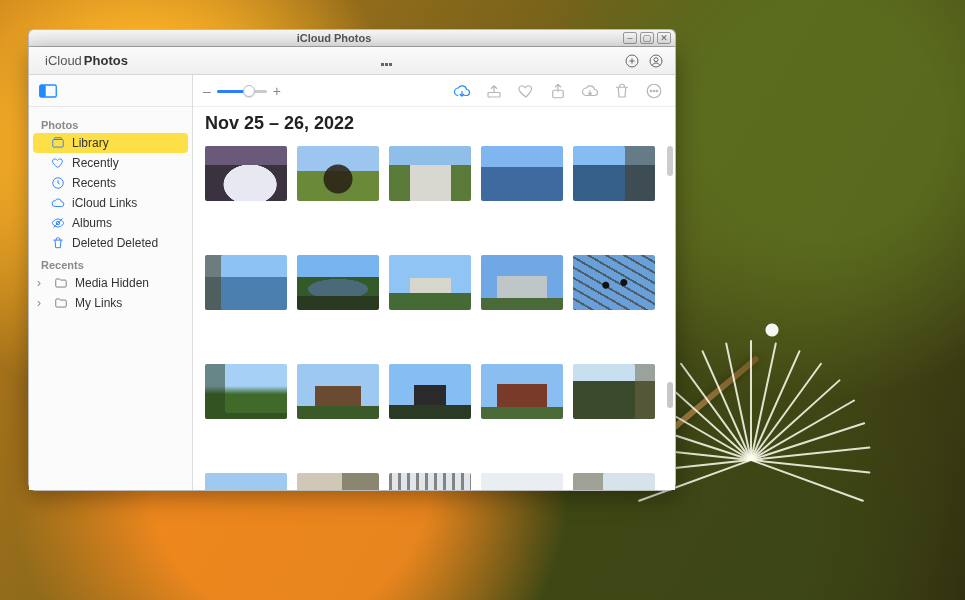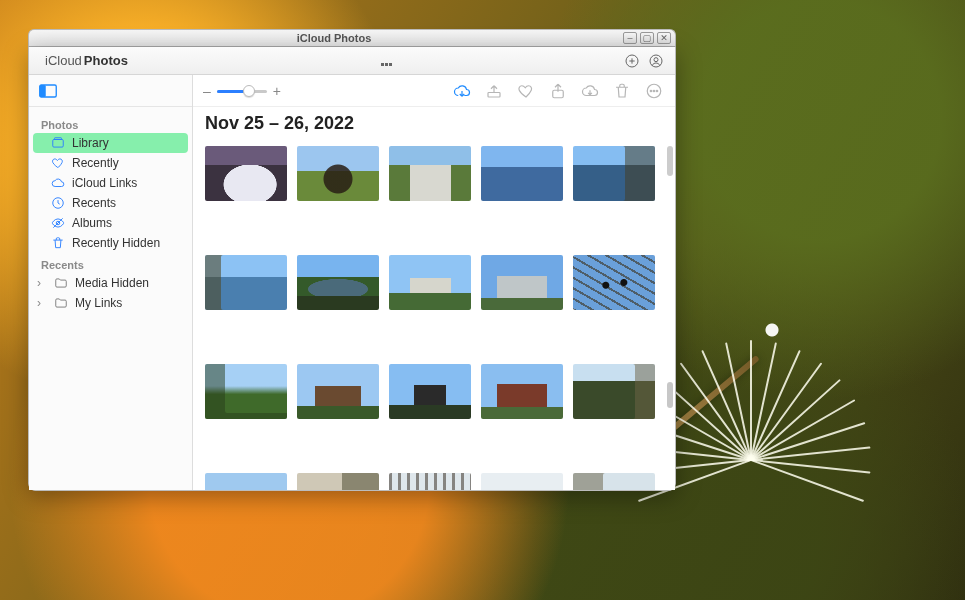--- a/index.html
+++ b/index.html
@@ -77,21 +77,21 @@
     display:flex; flex-direction:column; font-size:12px; color:#333;
   }
   .side-top { height:32px; border-bottom:1px solid #e5e5e5; display:flex; align-items:center; padding:0 10px; }
   .side-top svg { width:18px; height:14px; }
   .side-scroll { overflow:auto; padding: 6px 0; }
   .side-head { font-size:11px; font-weight:600; color:#8a8a8a; padding: 6px 12px 2px; }
   .side-item {
     display:flex; align-items:center; gap:7px; height:20px; padding: 0 12px 0 18px;
     color:#333; border-radius:4px; margin: 0 4px;
   }
-  .side-item.selected { background:#86efac; }
+  .side-item.selected { background:#fde047; }
   .side-item .ic { width:14px; height:14px; color:#2b7fff; display:flex; align-items:center; justify-content:center;}
   .side-item .ic.gray { color:#7a7a7a; }
   .side-item .ic svg { width:14px; height:14px; stroke:currentColor; fill:none; stroke-width:1.6; }
   .side-item .chev { width:8px; color:#8a8a8a; margin-left:-10px; margin-right:2px;}
   .side-item.sub { padding-left:14px; }
 
   
   .content { flex:1; display:flex; flex-direction:column; min-width:0; background:#fff; }
   .toolbar {
     height:32px; border-bottom:1px solid #eee; display:flex; align-items:center;
@@ -310,51 +310,51 @@
           <span class="ic">
               <svg viewBox="0 0 24 24">
                 <path d="M12 20s-7-4.5-9-9c-1.2-2.7.4-6 3.5-6 2 0 3.5 1.3 4.5 2.7C12 6.3 13.5 5 15.5 5 18.6 5 20.2 8.3 19 11c-2 4.5-7 9-7 9z"></path>
               </svg>
             </span>
           <span>Recently</span>
         </div>
         <div class="side-item">
           <span class="ic">
               <svg viewBox="0 0 24 24">
-                <path d="M7 18a5 5 0 010-10 6 6 0 0111 2 4 4 0 010 8H7z"></path>
-              </svg>
-            </span>
-          <span>iCloud Links</span>
-        </div>
-        <div class="side-item">
-          <span class="ic">
-              <svg viewBox="0 0 24 24">
                 <circle cx="12" cy="12" r="9"></circle>
                 <path d="M12 7v5l3 2"></path>
               </svg>
             </span>
           <span>Recents</span>
+        </div>
+        <div class="side-item">
+          <span class="ic">
+              <svg viewBox="0 0 24 24">
+                <path d="M7 18a5 5 0 010-10 6 6 0 0111 2 4 4 0 010 8H7z"></path>
+              </svg>
+            </span>
+          <span>iCloud Links</span>
         </div>
         <div class="side-item">
           <span class="ic">
               <svg viewBox="0 0 24 24">
                 <path d="M2 12s3.5-7 10-7 10 7 10 7-3.5 7-10 7S2 12 2 12z"></path>
                 <circle cx="12" cy="12" r="3"></circle>
                 <line x1="4" y1="20" x2="20" y2="4"></line>
               </svg>
             </span>
           <span>Albums</span>
         </div>
         <div class="side-item">
           <span class="ic">
               <svg viewBox="0 0 24 24">
                 <path d="M4 7h16M9 7V5a2 2 0 012-2h2a2 2 0 012 2v2m-8 0l1 13h8l1-13"></path>
               </svg>
             </span>
-          <span>Recently Hidden</span>
+          <span>Deleted Deleted</span>
         </div>
 
         <div class="side-head">Recents</div>
 
         <div class="side-item sub">
           <span class="chev">›</span>
           <span class="ic gray">
               <svg viewBox="0 0 24 24">
                 <path d="M3 7a2 2 0 012-2h4l2 2h8a2 2 0 012 2v8a2 2 0 01-2 2H5a2 2 0 01-2-2V7z"></path>
               </svg>

